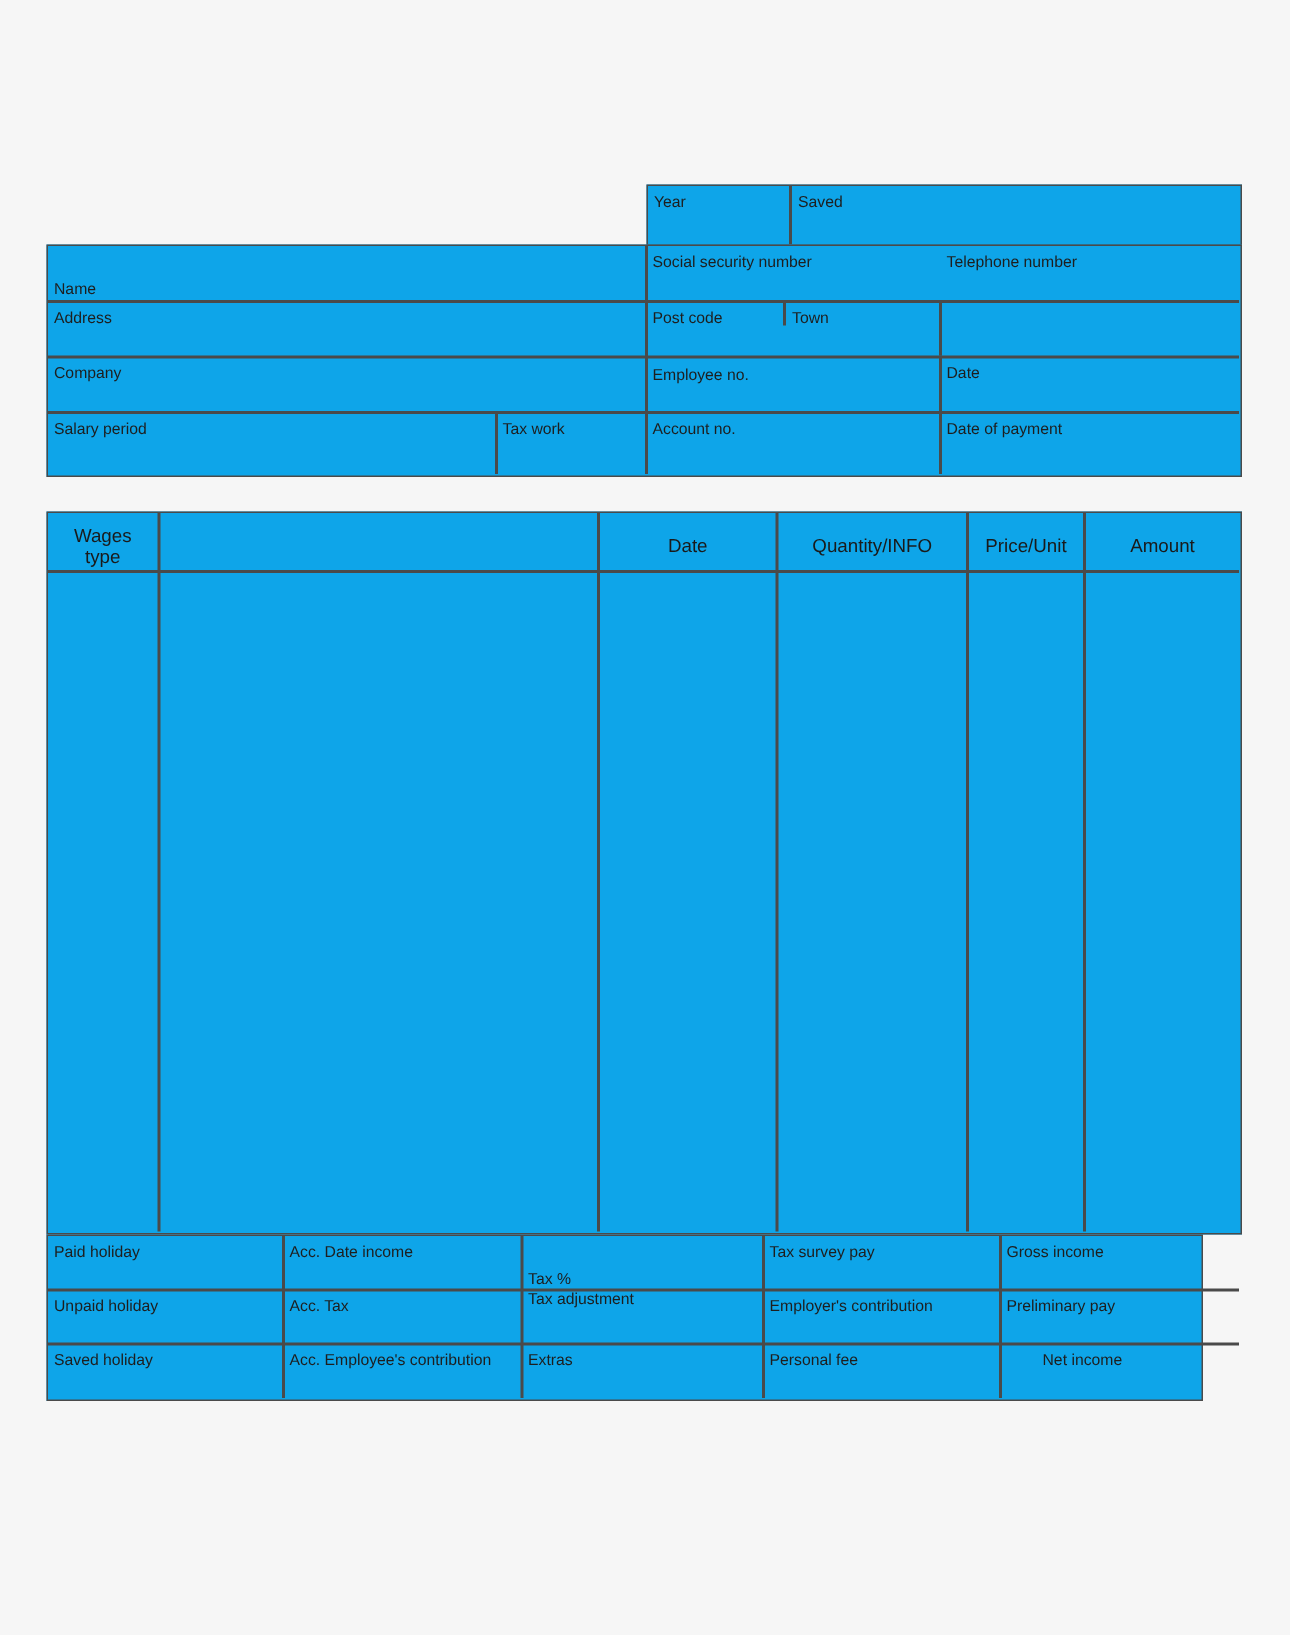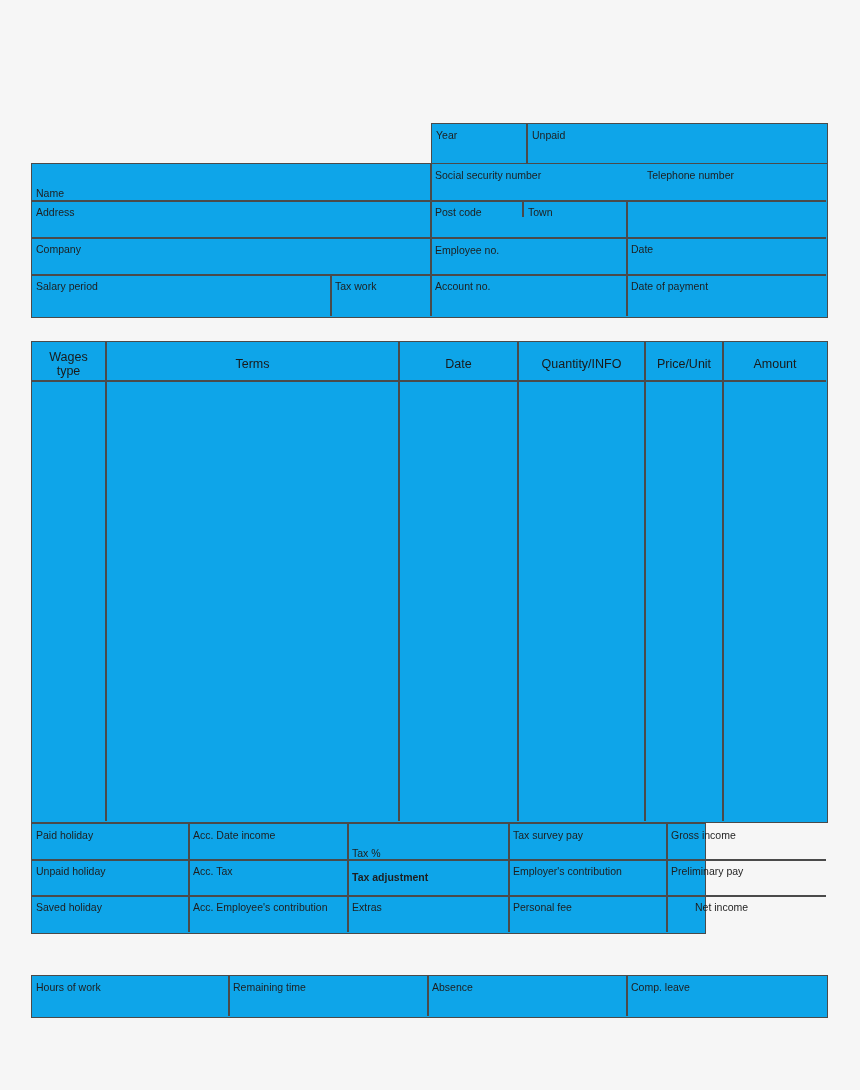--- a/index.html
+++ b/index.html
@@ -76,49 +76,49 @@
   #wages-table { left: 31px; top: 341px; width: 797px; height: 482px; }
   .col-head {
     position: absolute;
     font-size: 12.5px;
     line-height: 14px;
     text-align: center;
     color: #1a1a1a;
   }
 
   
-  #summary-grid { left: 31px; top: 823px; width: 675px; height: 111px; }
+  #summary-grid { left: 31px; top: 823px; width: 771px; height: 111px; }
 
   
   #bottom-table { left: 31px; top: 975px; width: 797px; height: 43px; }
 </style>
 </head>
 <body>
 
 <div class="page">
 
 
   <div class="frame" id="year-month-block">
     <div class="vline" style="left:94.4px; top:0; height:39.4px;"></div>
     <div class="cell-label" style="left:4px; top:5px;">Year</div>
-    <div class="cell-label" style="left:100px; top:5px;">Unpaid</div>
+    <div class="cell-label" style="left:100px; top:5px;">Saved</div>
   </div>
 
   <div class="frame" id="info-block">
 
     <div class="hline" style="left:0; top:36.4px; width:793.8px;"></div>
     <div class="hline" style="left:0; top:73.4px; width:793.8px;"></div>
     <div class="hline" style="left:0; top:110.4px; width:793.8px;"></div>
 
     <div class="vline" style="left:398.4px; top:0; height:151.8px;"></div>
 
     <div class="cell-label" style="left:4px; top:5px;margin-top:18px;">Name</div>
     <div class="cell-label" style="left:403px; top:5px;">Social security number</div>
     <div class="vline" style="left:594.4px; top:36.4px; height:37px;"></div>
-    <div class="cell-label" style="left:599px; top:5px;margin-left:16px;">Telephone number</div>
+    <div class="cell-label" style="left:599px; top:5px;">Telephone number</div>
 
     <div class="cell-label" style="left:4px; top:42px;">Address</div>
     <div class="cell-label" style="left:403px; top:42px;">Post code</div>
     <div class="vline" style="left:490.4px; top:38px; width:1.2px; height:15px;"></div>
     <div class="cell-label" style="left:496px; top:42px;">Town</div>
 
     <div class="cell-label" style="left:4px; top:79px;">Company</div>
     <div class="cell-label" style="left:403px; top:80px;">Employee no.</div>
     <div class="vline" style="left:594.4px; top:73.4px; height:37px;"></div>
     <div class="cell-label" style="left:599px; top:79px;">Date</div>
@@ -138,21 +138,20 @@
     <div class="vline" style="left:73.4px;  top:0; height:478.8px;"></div>
     <div class="vline" style="left:366.4px; top:0; height:478.8px;"></div>
     <div class="vline" style="left:485.4px; top:0; height:478.8px;"></div>
     <div class="vline" style="left:612.4px; top:0; height:478.8px;"></div>
     <div class="vline" style="left:690.4px; top:0; height:478.8px;"></div>
 
     <div class="col-head" style="left:0; top:8px; width:73px;">
       <span>Wages</span><br>
       <span>type</span>
     </div>
-    <div class="col-head" style="left:75px; top:15px; width:291px;">Terms</div>
     <div class="col-head" style="left:368px; top:15px; width:117px;">Date</div>
     <div class="col-head" style="left:487px; top:15px; width:125px;">Quantity/INFO</div>
     <div class="col-head" style="left:614px; top:15px; width:76px;">Price/Unit</div>
     <div class="col-head" style="left:692px; top:15px; width:102px;">Amount</div>
 
     <div style="position:absolute; left:0; top:40px; width:793.8px; height:438px;"></div>
   </div>
 
   <div class="frame" id="summary-grid">
 
@@ -165,35 +164,25 @@
     <div class="vline" style="left:634.4px; top:0; height:107.8px;"></div>
 
     <div class="cell-label" style="left:4px;   top:5px;">Paid holiday</div>
     <div class="cell-label" style="left:161px; top:5px;">Acc. Date income</div>
     <div class="cell-label" style="left:320px; top:23px;">Tax %</div>
     <div class="cell-label" style="left:481px; top:5px;">Tax survey pay</div>
     <div class="cell-label" style="left:639px; top:5px;">Gross income</div>
 
     <div class="cell-label" style="left:4px;   top:41px;">Unpaid holiday</div>
     <div class="cell-label" style="left:161px; top:41px;">Acc. Tax</div>
-    <div class="cell-label" style="left:320px; top:47px;font-weight:bold;">Tax adjustment</div>
+    <div class="cell-label" style="left:320px; top:36px;">Tax adjustment</div>
     <div class="cell-label" style="left:481px; top:41px;">Employer's contribution</div>
     <div class="cell-label" style="left:639px; top:41px;">Preliminary pay</div>
 
     <div class="cell-label" style="left:4px;   top:77px;">Saved holiday</div>
     <div class="cell-label" style="left:161px; top:77px;">Acc. Employee's contribution</div>
     <div class="cell-label" style="left:320px; top:77px;">Extras</div>
     <div class="cell-label" style="left:481px; top:77px;">Personal fee</div>
     <div class="cell-label" style="left:639px; top:77px;margin-left:24px;">Net income</div>
   </div>
 
-  <div class="frame" id="bottom-table">
-    <div class="vline" style="left:196.4px; top:0; height:39.8px;"></div>
-    <div class="vline" style="left:395.4px; top:0; height:39.8px;"></div>
-    <div class="vline" style="left:594.4px; top:0; height:39.8px;"></div>
-
-    <div class="cell-label" style="left:4px;   top:5px;">Hours of work</div>
-    <div class="cell-label" style="left:201px; top:5px;">Remaining time</div>
-    <div class="cell-label" style="left:400px; top:5px;">Absence</div>
-    <div class="cell-label" style="left:599px; top:5px;">Comp. leave</div>
-  </div>
 
 </div>
 
 </body></html>

